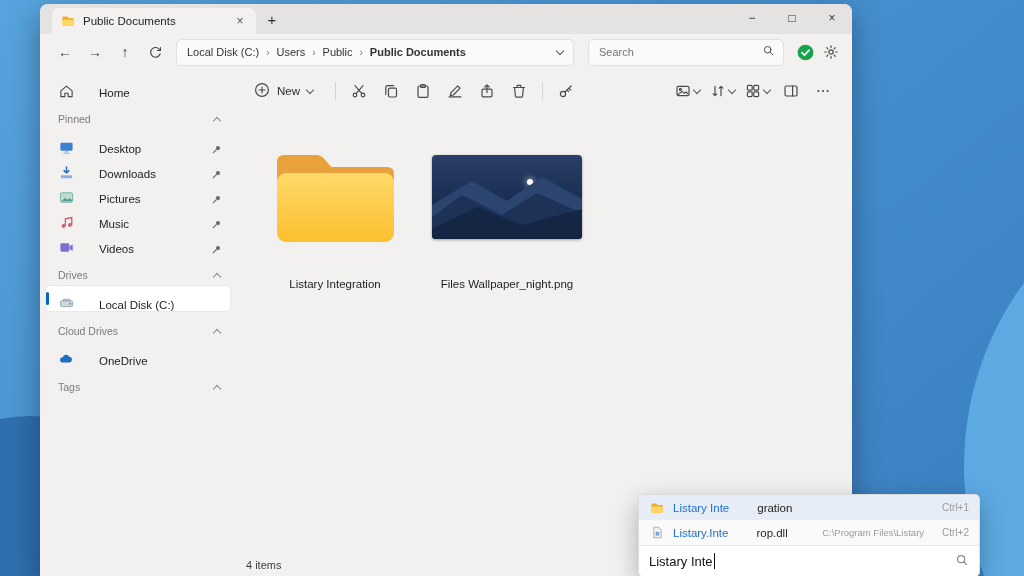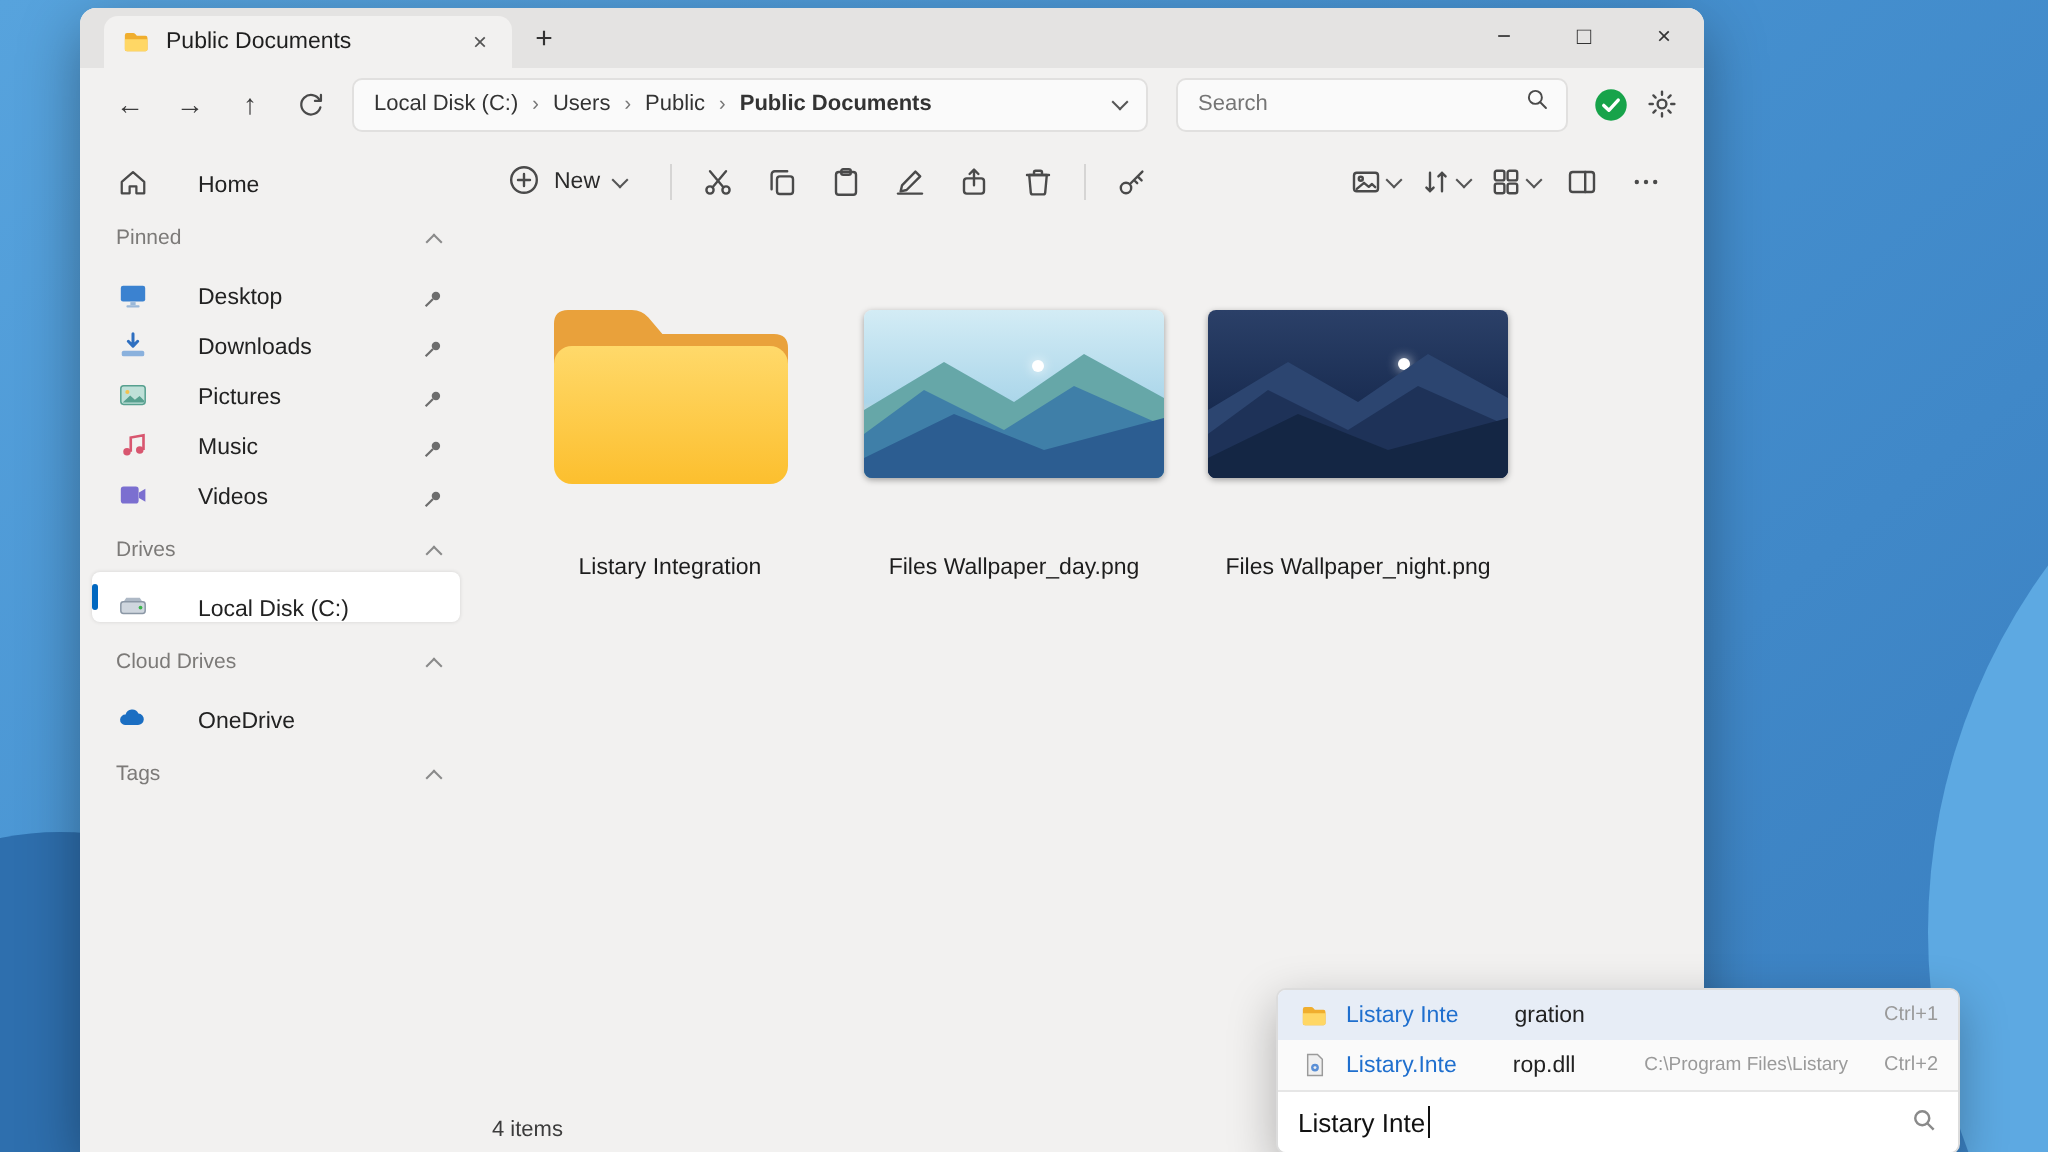--- a/index.html
+++ b/index.html
@@ -449,33 +449,20 @@
                       <stop offset="1" stop-color="#fcbf2e"></stop>
                     </linearGradient>
                   </defs>
                 <path d="M6 16 q0-7 7-7 h32 q5 0 8.2 3.8 l7 8.2 h55.8 q7 0 7 7 v10 H6 Z" fill="#e9a13b"></path>
                 <rect x="6" y="27" width="117" height="69" rx="9" fill="url(#fg)"></rect>
               </svg>
             </div>
             <div class="file-label">Listary Integration</div>
           </div>
 
-          <div class="file-item">
-            <div class="icon-area">
-              <div class="thumb day">
-                <span class="celest"></span>
-                <svg width="150" height="84" viewBox="0 0 150 84" preserveAspectRatio="none">
-                  <polygon class="m1" points="0,50 40,26 75,46 110,22 150,44 150,84 0,84"></polygon>
-                  <polygon class="m2" points="0,62 30,40 70,60 105,38 150,58 150,84 0,84"></polygon>
-                  <polygon class="m3" points="0,74 45,52 90,70 150,54 150,84 0,84"></polygon>
-                </svg>
-              </div>
-            </div>
-            <div class="file-label">Files Wallpaper_day.png</div>
-          </div>
 
 
           <div class="file-item">
             <div class="icon-area">
               <div class="thumb night">
                 <span class="celest"></span>
                 <svg width="150" height="84" viewBox="0 0 150 84" preserveAspectRatio="none">
                   <polygon class="m1" points="0,50 40,26 75,46 110,22 150,44 150,84 0,84"></polygon>
                   <polygon class="m2" points="0,62 30,40 70,60 105,38 150,58 150,84 0,84"></polygon>
                   <polygon class="m3" points="0,74 45,52 90,70 150,54 150,84 0,84"></polygon>

